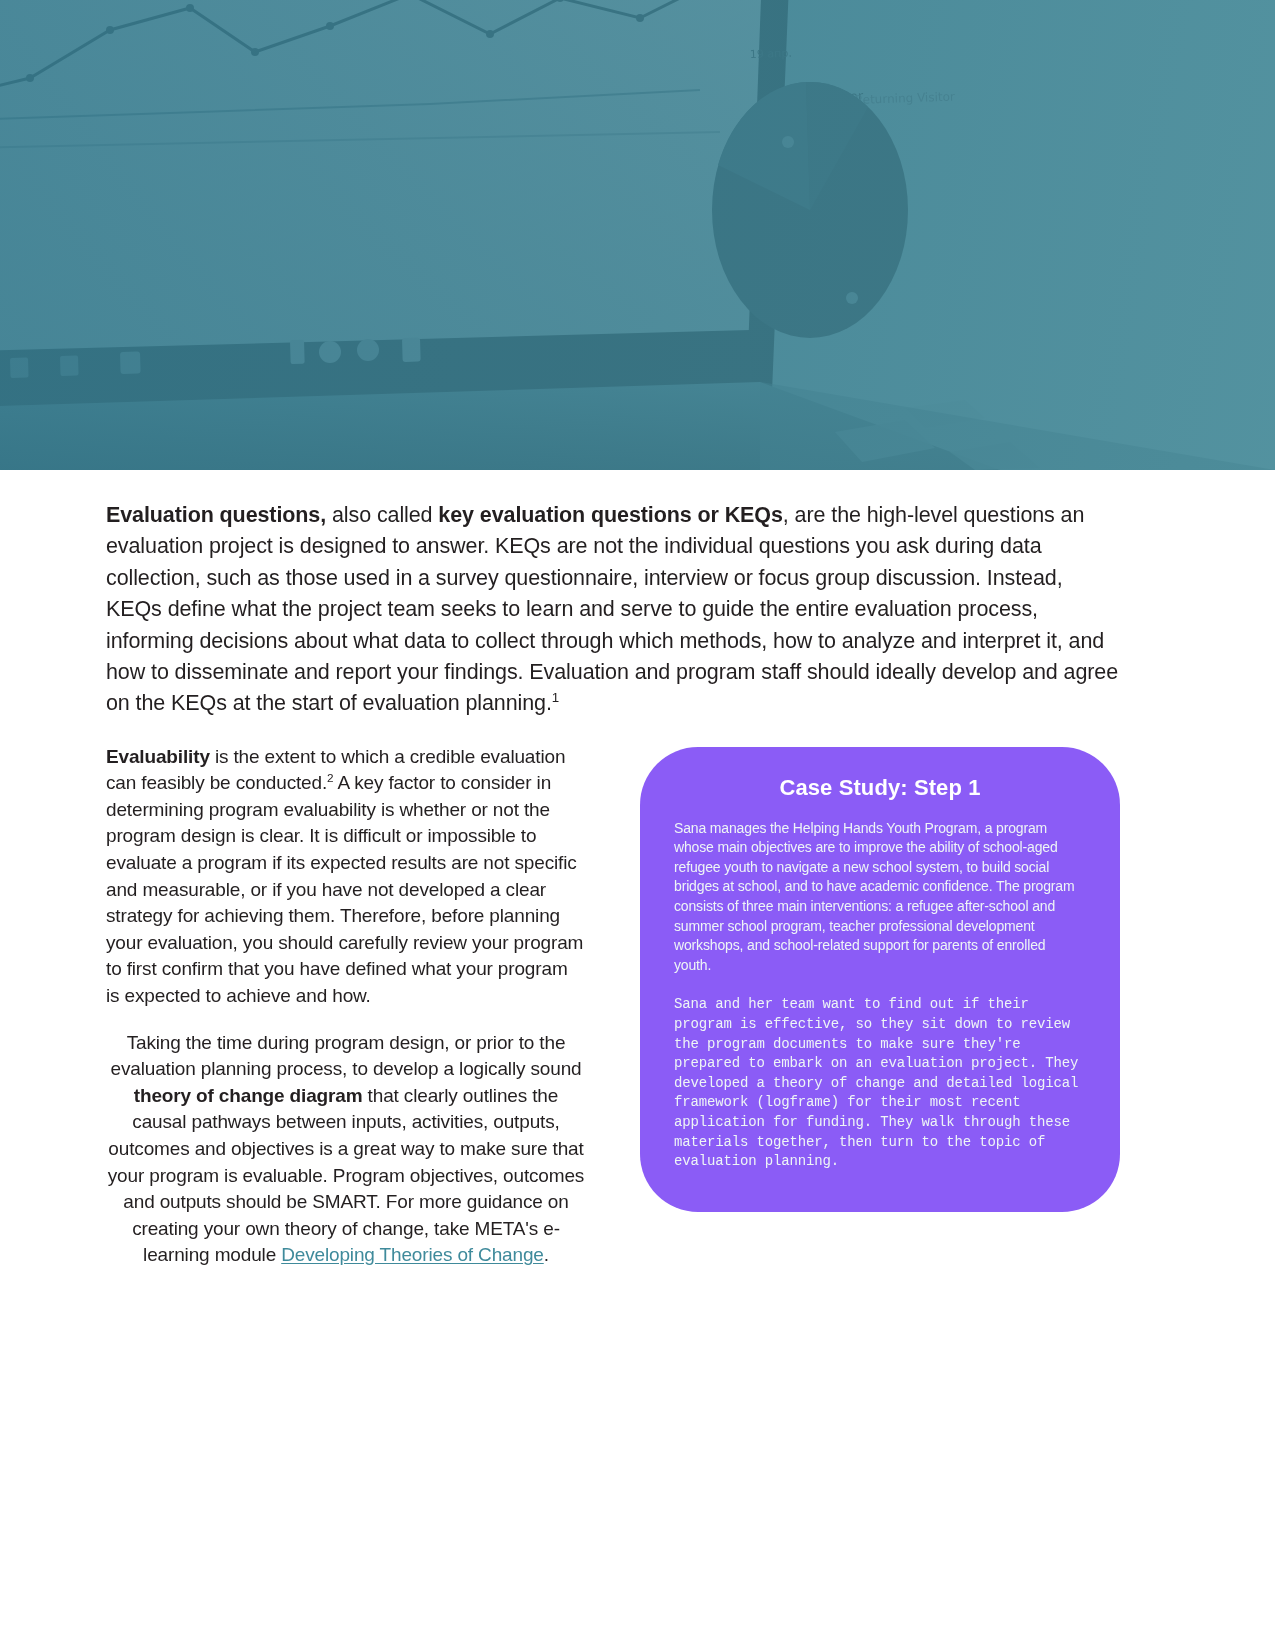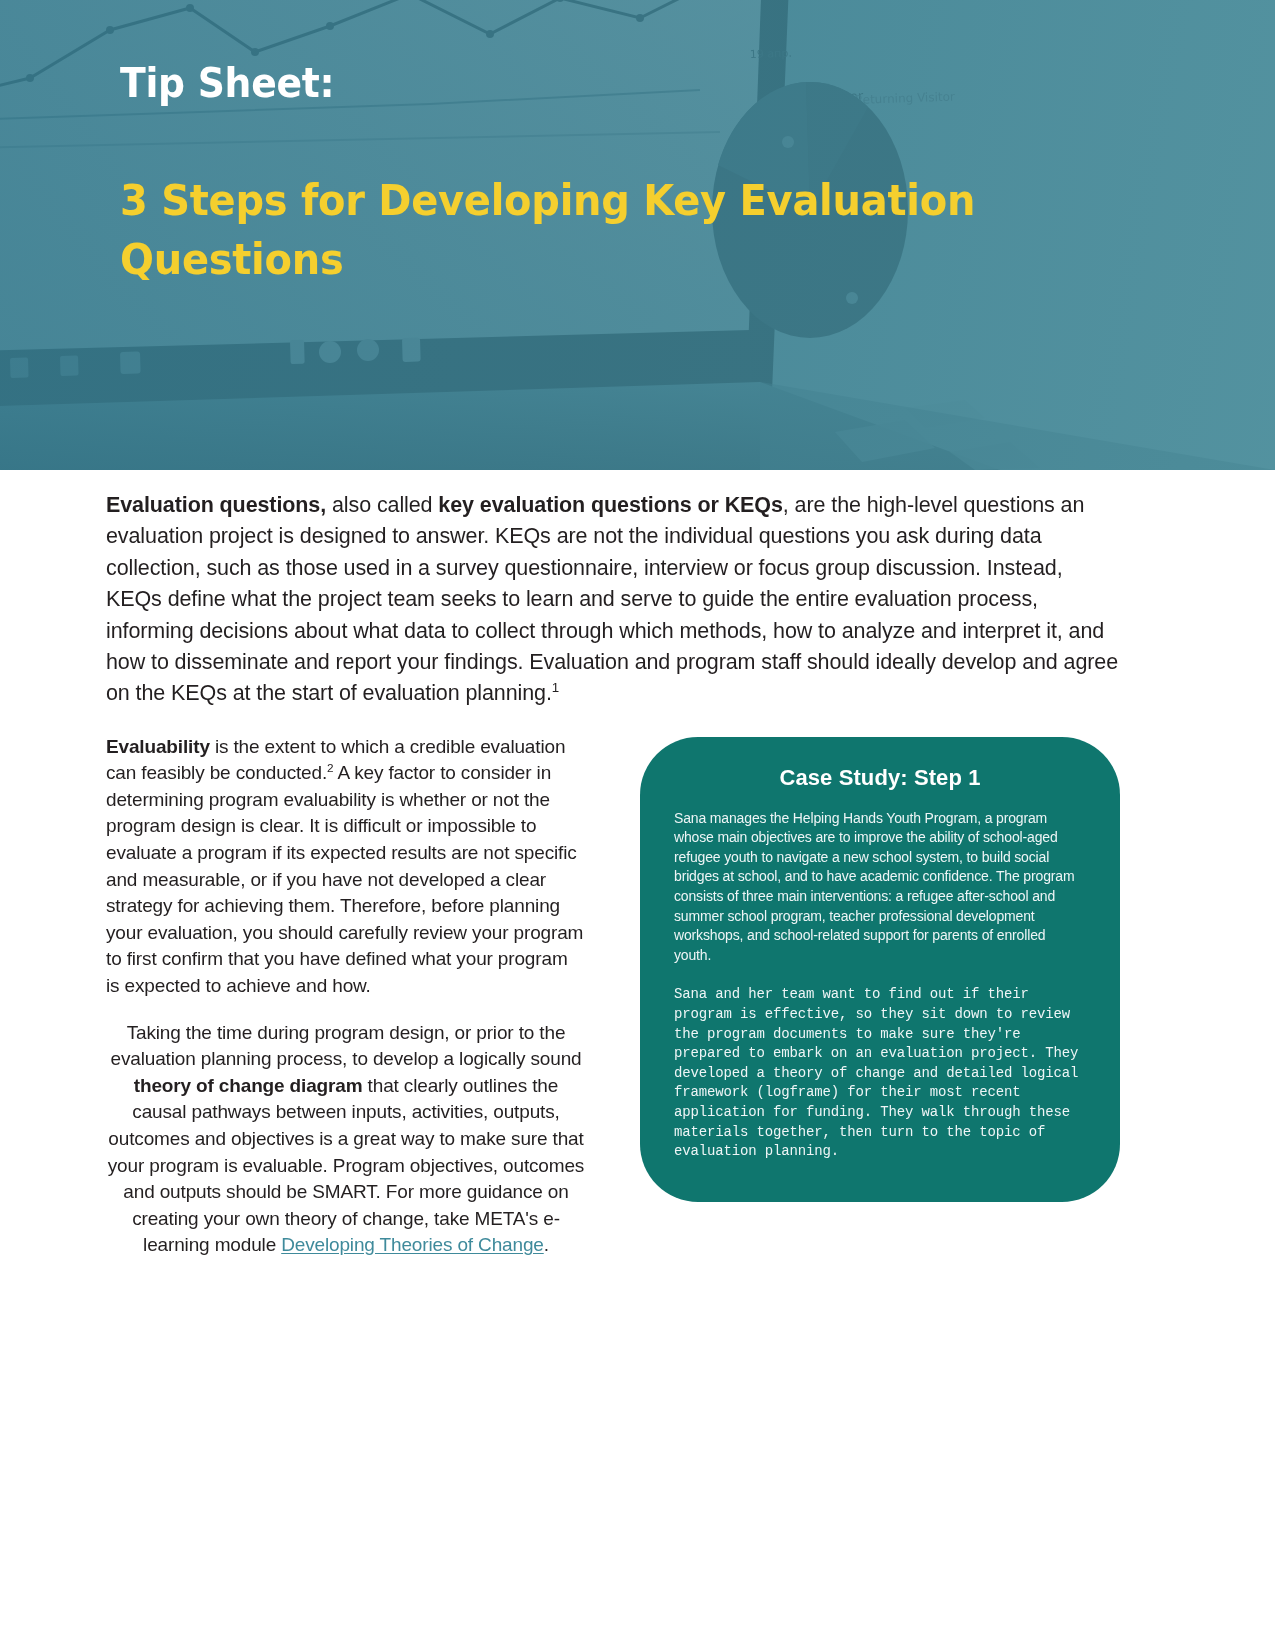--- a/index.html
+++ b/index.html
@@ -69,21 +69,21 @@
   }
 
   
   .page-body {
     position: absolute;
     left: 0;
     top: 470px;
     width: 1275px;
   }
   .content {
-    padding: 20px 155px 0 106px;
+    padding: 30px 155px 0 106px;
   }
   p { margin: 0; }
 
   .intro {
     font-size: 21.5px;
     line-height: 1.46;
     color: #231f20;
     letter-spacing: -0.1px;
     width: 1014px;
   }
@@ -116,21 +116,21 @@
     text-decoration: underline;
     text-underline-offset: 2px;
   }
 
   
   .callout {
     position: absolute;
     left: 534px;
     top: 3px;
     width: 480px;
-    background: #0f766e;
+    background: #8b5cf6;
     border-radius: 58px;
     padding: 28px 34px 40px 34px;
     box-sizing: border-box;
     color: #ffffff;
   }
   .callout-title {
     text-align: center;
     font-weight: 700;
     font-size: 22px;
     color: #ffffff;
@@ -226,24 +226,20 @@
         <polygon points="835,432 905,420 935,448 862,462"></polygon>
         <polygon points="950,452 1010,442 1040,468 975,470"></polygon>
         <polygon points="905,408 965,400 985,418 925,428" opacity="0.6"></polygon>
       </g>
       <polygon points="760,382 1275,470 1275,470 760,470" fill="#4c7684" opacity="0.5"></polygon>
     </svg>
   </div>
 
   <div class="hero-tint"></div>
 
-  <div class="hero-text">
-    <p class="hero-kicker">Tip Sheet:</p>
-    <p class="hero-title">3 Steps for Developing Key Evaluation Questions</p>
-  </div>
 </div>
 
 <div class="page-body">
   <div class="content">
 
     <p class="intro"><b>Evaluation questions,</b><span> also called </span><b>key evaluation questions or KEQs</b><span>, are the high-level questions an evaluation project is designed to answer. KEQs are not the individual questions you ask during data collection, such as those used in a survey questionnaire, interview or focus group discussion. Instead, KEQs define what the project team seeks to learn and serve to guide the entire evaluation process, informing decisions about what data to collect through which methods, how to analyze and interpret it, and how to disseminate and report your findings. Evaluation and program staff should ideally develop and agree on the KEQs at the start of evaluation planning.</span><sup class="fn">1</sup></p>
 
     <div class="cols">
 
       <div class="col-left">

